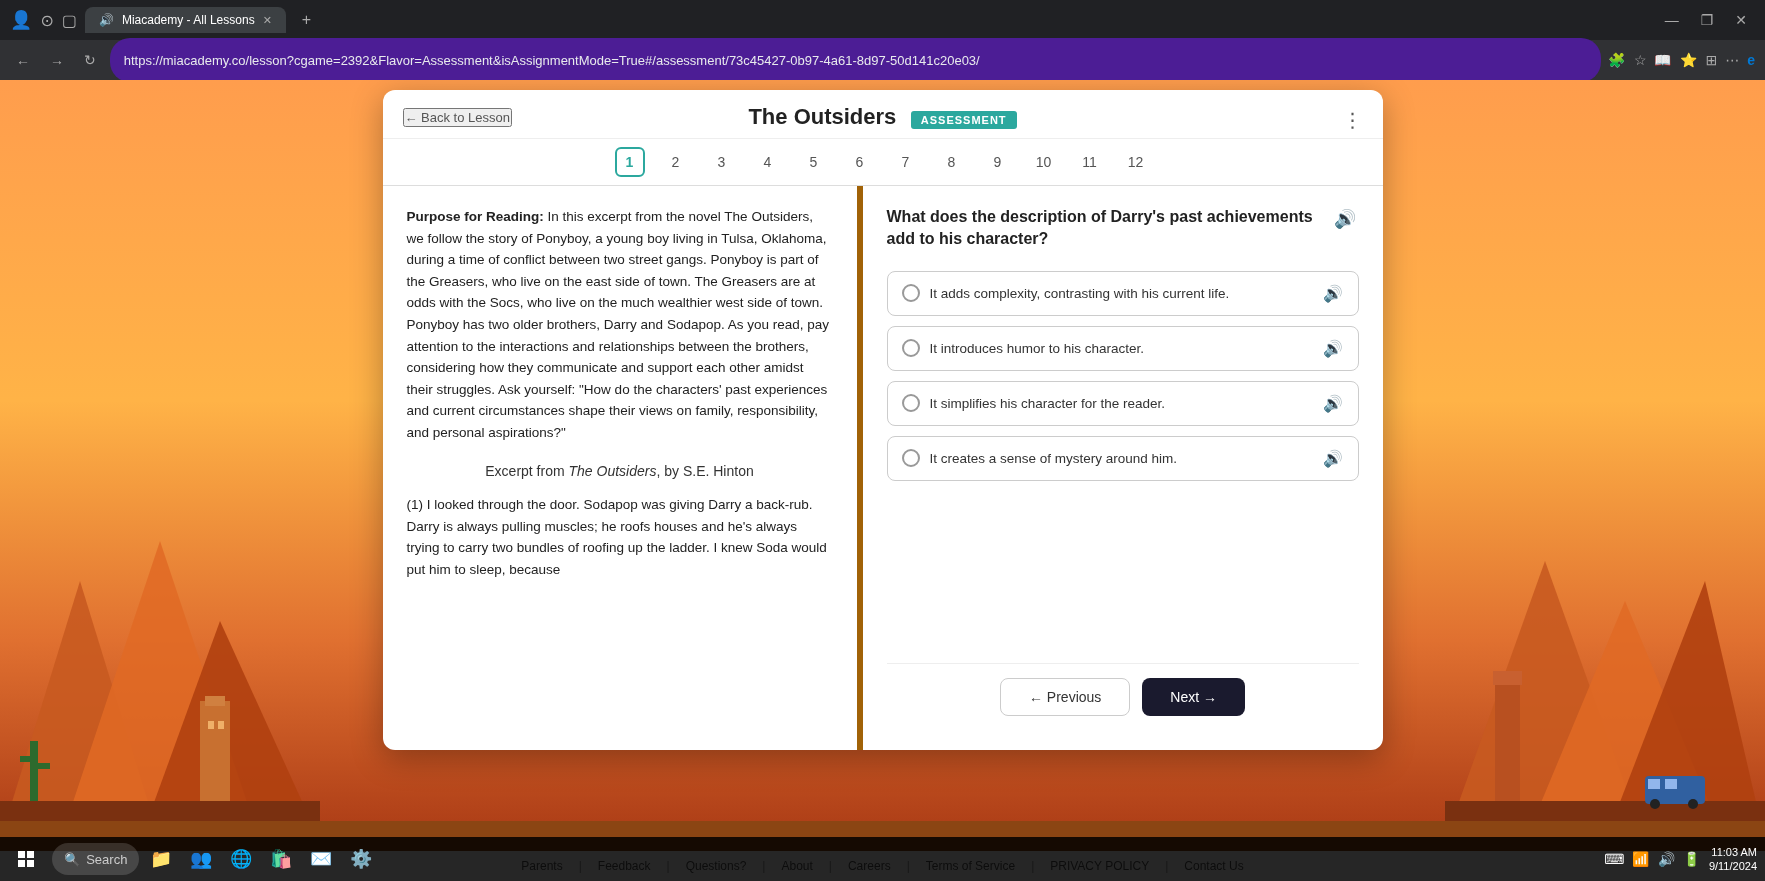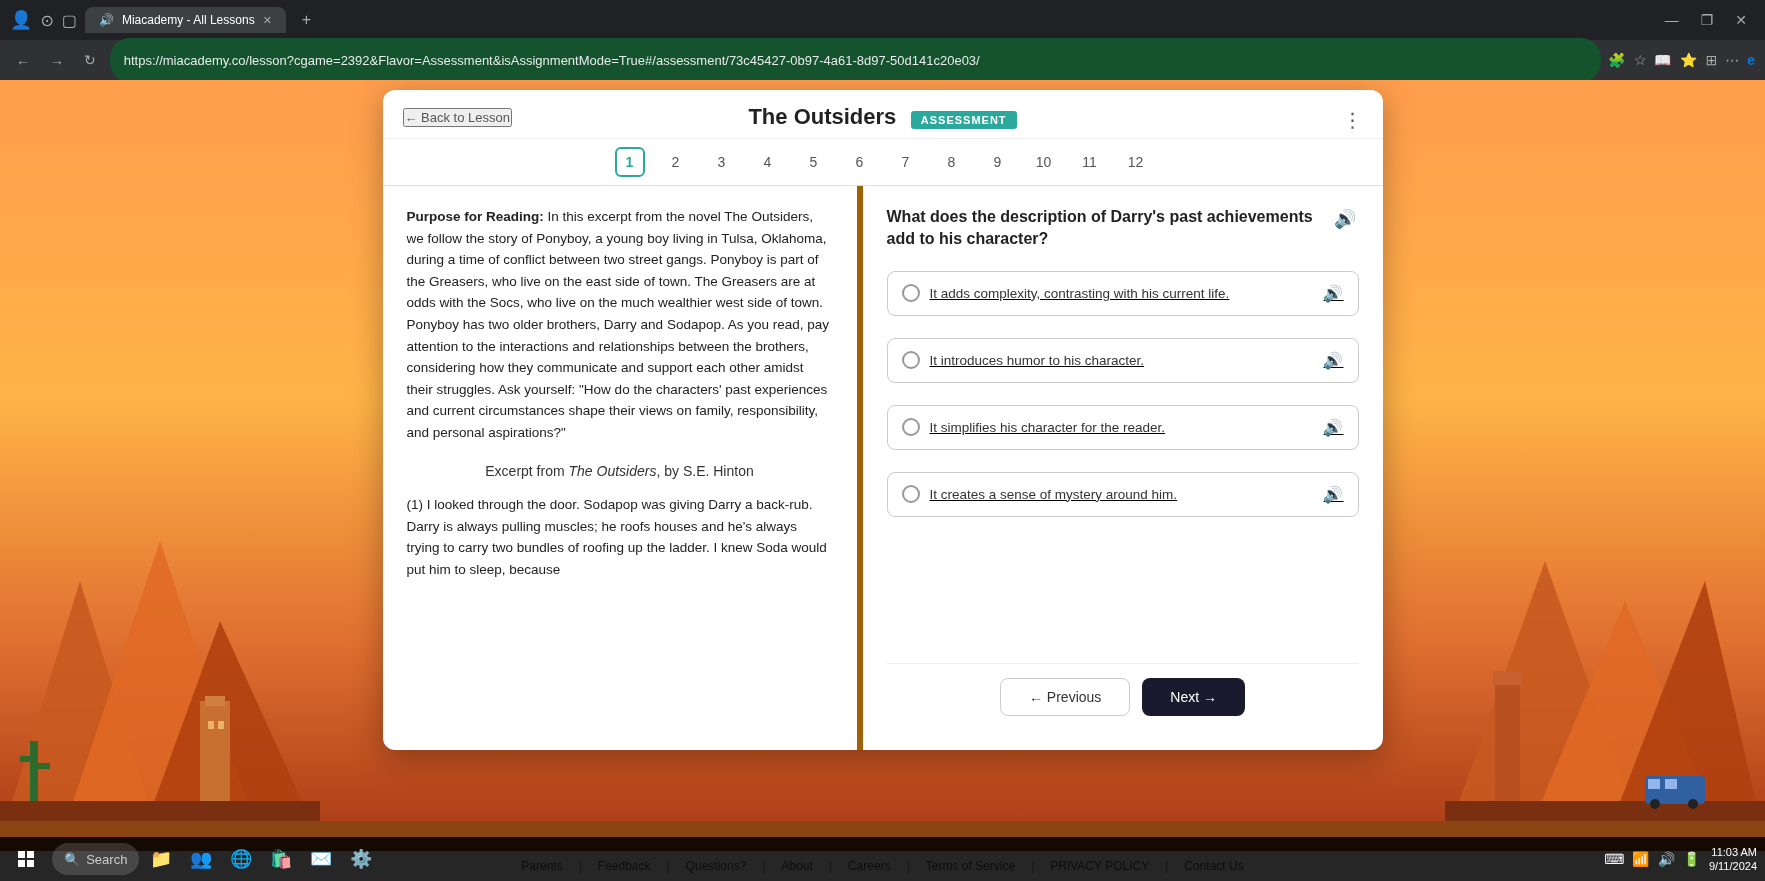--- a/index.html
+++ b/index.html
@@ -44,21 +44,21 @@
     .new-tab { color: #aaa; font-size: 16px; cursor: pointer; padding: 2px 8px; }
     .address-bar {
       background: #303134;
       display: flex;
       align-items: center;
       padding: 4px 10px;
       gap: 8px;
       height: 40px;
     }
     .url-input {
-      background: #14532d;
+      background: #4c1d95;
       border: none;
       border-radius: 20px;
       flex: 1;
       padding: 5px 14px;
       color: #e8eaed;
       font-size: 13px;
       outline: none;
       height: 44px;
     }
     .addr-icon { color: #aaa; font-size: 14px; }
@@ -229,23 +229,22 @@
       border: none;
       cursor: pointer;
       color: #2ba89e;
       font-size: 18px;
       padding: 2px;
     }
 
     .answer-options {
       display: flex;
       flex-direction: column;
-      gap: 22px;
+      gap: 10px;
       flex: 1;
-      text-decoration: underline;
     }
 
     .option-row {
       display: flex;
       align-items: center;
       border: 1.5px solid #ccc;
       border-radius: 8px;
       padding: 12px 14px;
       cursor: pointer;
       gap: 10px;

